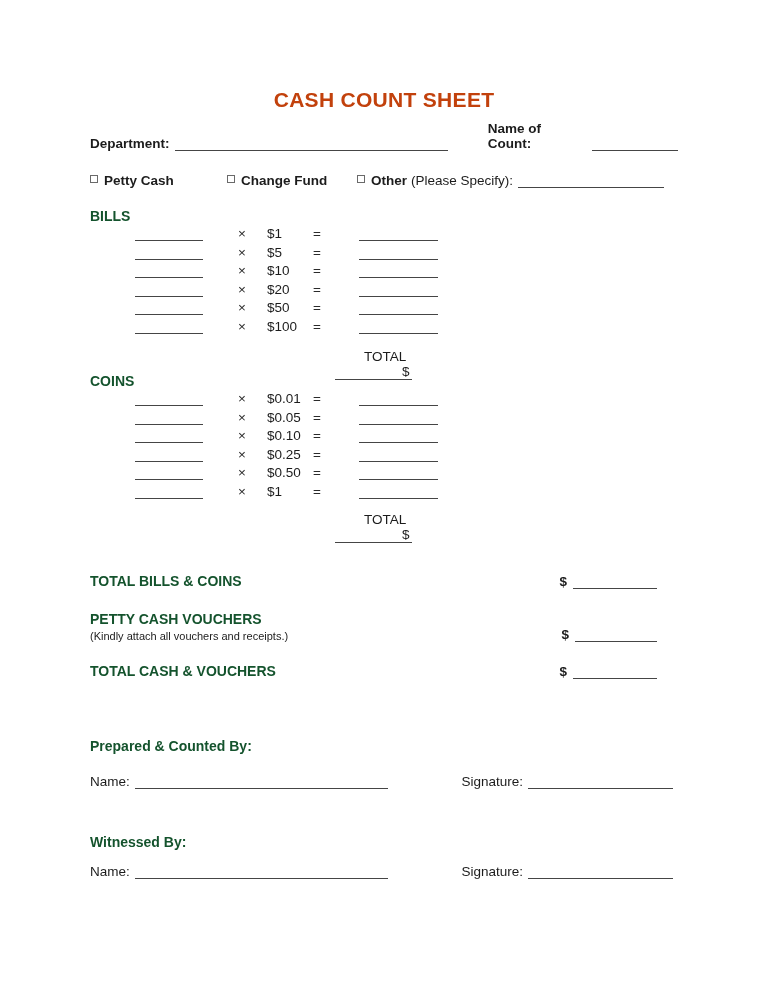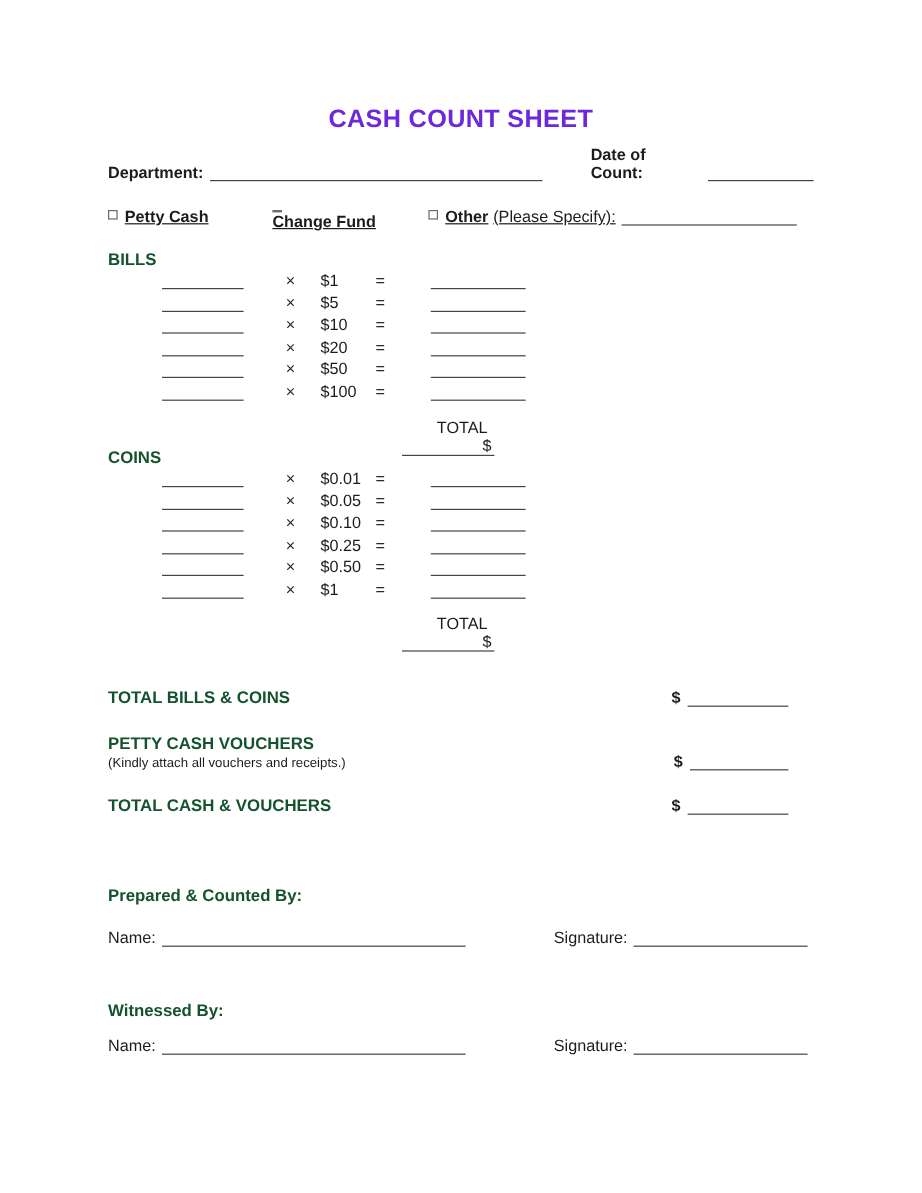--- a/index.html
+++ b/index.html
@@ -6,28 +6,28 @@
   .page {
     position:relative; width:768px; height:994px; background:#ffffff;
     font-family:"Liberation Sans", sans-serif; color:#1c1c1c; overflow:hidden;
   }
   .abs { position:absolute; }
   .row { display:flex; align-items:flex-end; height:19px; font-size:13.5px; }
   .bold { font-weight:bold; }
   .line { display:inline-block; border-bottom:1.6px solid #454545; height:14px; }
   .title {
     position:absolute; top:88px; left:0; width:768px; text-align:center;
-    font-size:21px; font-weight:bold; letter-spacing:0.3px; color:#6d28d9;
+    font-size:21px; font-weight:bold; letter-spacing:0.3px; color:#c2410c;
   }
   .h14 { font-size:14px; font-weight:bold; color:#14532d; }
   .checkbox {
     display:inline-block; width:6px; height:6px; border:1.2px solid #6a6a6a;
     background:#fff; margin-right:6px; margin-top:4px; align-self:flex-start;
   }
-  .cbitem { display:flex; align-items:flex-end; height:17px; font-size:13.5px; position:absolute; top:0;text-decoration:underline; }
+  .cbitem { display:flex; align-items:flex-end; height:17px; font-size:13.5px; position:absolute; top:0; }
   .reg { font-weight:normal; }
   
   .mrow { position:absolute; left:135px; display:flex; align-items:flex-end; height:19px; font-size:13.5px; }
   .cnt-line  { width:68px; }
   .times     { margin-left:34px; width:10px; text-align:center; color:#2a2a2a; }
   .denom     { margin-left:20px; width:46px; }
   .equals    { width:10px; color:#2a2a2a; }
   .amt-line  { margin-left:36px; width:79px; }
   .total-row { position:absolute; left:268px; display:flex; align-items:flex-end; height:19px; font-size:13.5px;flex-direction:column; }
   .total-word { width:48px; }
@@ -49,30 +49,30 @@
 </head>
 <body>
 
 <div class="page">
 
   <div class="title">CASH COUNT SHEET</div>
 
   <div class="row abs" style="top:132px; left:90px; width:588px;">
     <span class="bold">Department:</span>
     <span class="line" style="width:278px; margin-left:5px;"></span>
-    <span class="bold" style="margin-left:40px;">Date of Count:</span>
+    <span class="bold" style="margin-left:40px;">Name of Count:</span>
     <span class="line" style="width:88px; margin-left:5px;"></span>
   </div>
 
   <div class="abs" style="top:171px; left:0; width:768px; height:17px;">
     <div class="cbitem" style="left:90px;">
       <span class="checkbox"></span>
       <span class="bold">Petty Cash</span>
     </div>
-    <div class="cbitem" style="left:227px;flex-direction:column;">
+    <div class="cbitem" style="left:227px;">
       <span class="checkbox"></span>
       <span class="bold">Change Fund</span>
     </div>
     <div class="cbitem" style="left:357px;">
       <span class="checkbox"></span>
       <span class="bold">Other</span>
       <span class="reg" style="margin-left:4px;">(Please Specify):</span>
       <span class="line" style="width:146px; margin-left:5px;"></span>
     </div>
   </div>

